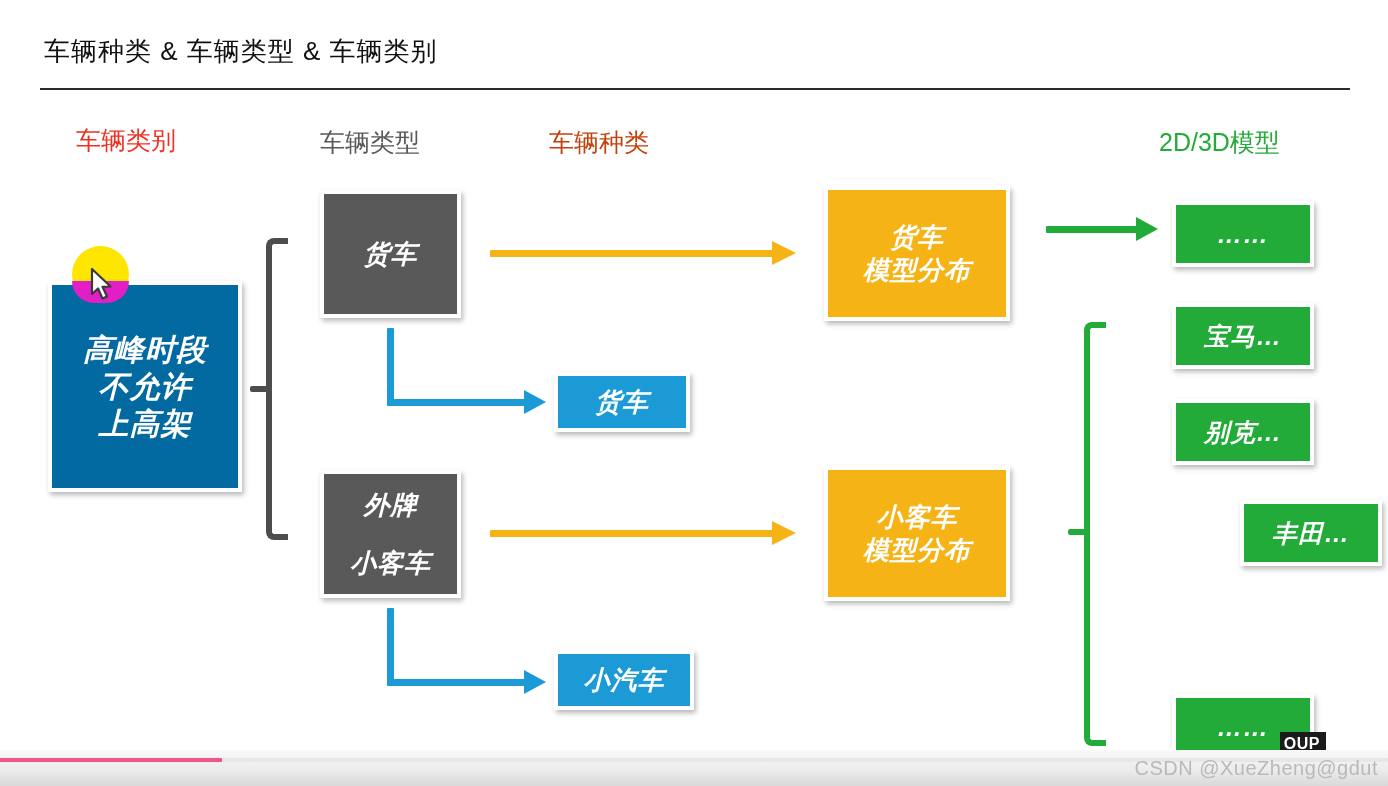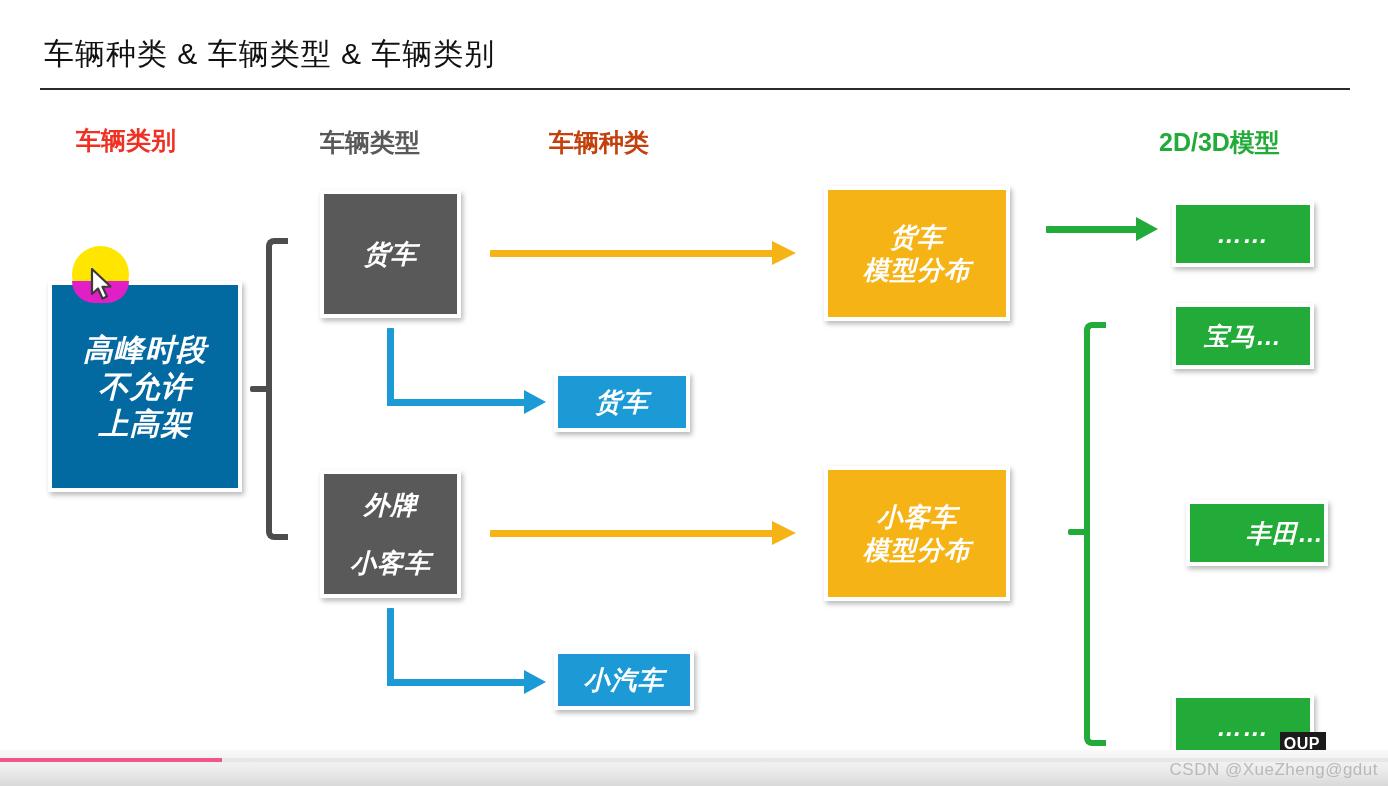--- a/index.html
+++ b/index.html
@@ -16,39 +16,39 @@
     height: 786px;
     background: #ffffff;
     overflow: hidden;
   }
 
   
   .slide-title {
     position: absolute;
     left: 44px;
     top: 34px;
-    font-size: 30px;
+    font-size: 26px;
     color: #111111;
     letter-spacing: 1px;
     white-space: nowrap;
   }
   .title-rule {
     position: absolute;
     left: 40px;
     top: 88px;
     width: 1310px;
     height: 2px;
     background: #2b2b2b;
   }
 
   
   .col-head {
     position: absolute;
     font-size: 25px;
-    font-weight: bold;
+    font-weight: normal;
     white-space: nowrap;
   }
 
   
   .node {
     position: absolute;
     display: flex;
     flex-direction: column;
     align-items: center;
     justify-content: center;
@@ -134,21 +134,21 @@
     position: absolute;
     left: 0;
     top: 0;
     height: 4px;
     background: #f2558c;
   }
   .watermark {
     position: absolute;
     right: 10px;
     bottom: 6px;
-    font-size: 17px;
+    font-size: 20px;
     color: #b9b9b9;
     letter-spacing: 0.5px;
     white-space: nowrap;
   }
   .badge-dark {
     position: absolute;
     right: 62px;
     bottom: 30px;
     background: #1b1b1b;
     color: #ffffff;
@@ -234,21 +234,24 @@
 
   <div class="bracket" style="left:1084px; top:322px; width:22px; height:424px; border-color:#22ab38;"></div>
   <div class="bracket-nub" style="left:1068px; top:529px; width:22px; background:#22ab38;"></div>
 
   <div class="node node-green" style="left:1172px; top:201px; width:142px; height:66px;">
     <span>……</span>
   </div>
   <div class="node node-green" style="left:1172px; top:303px; width:142px; height:66px;">
     <span>宝马…</span>
   </div>
-  <div class="node node-green" style="left:1186px; top:500px; width:142px; height:66px;align-items:flex-end;">
+  <div class="node node-green" style="left:1172px; top:399px; width:142px; height:66px;">
+    <span>别克…</span>
+  </div>
+  <div class="node node-green" style="left:1240px; top:500px; width:142px; height:66px;">
     <span>丰田…</span>
   </div>
   <div class="node node-green" style="left:1172px; top:694px; width:142px; height:66px;">
     <span>……</span>
   </div>
 
   <div class="badge-dark">OUP</div>
   <div class="footer-band"></div>
   <div class="progress-track">
     <div class="progress-fill" id="progress-fill" style="width: 16%; background: rgb(242, 85, 140);"></div>

